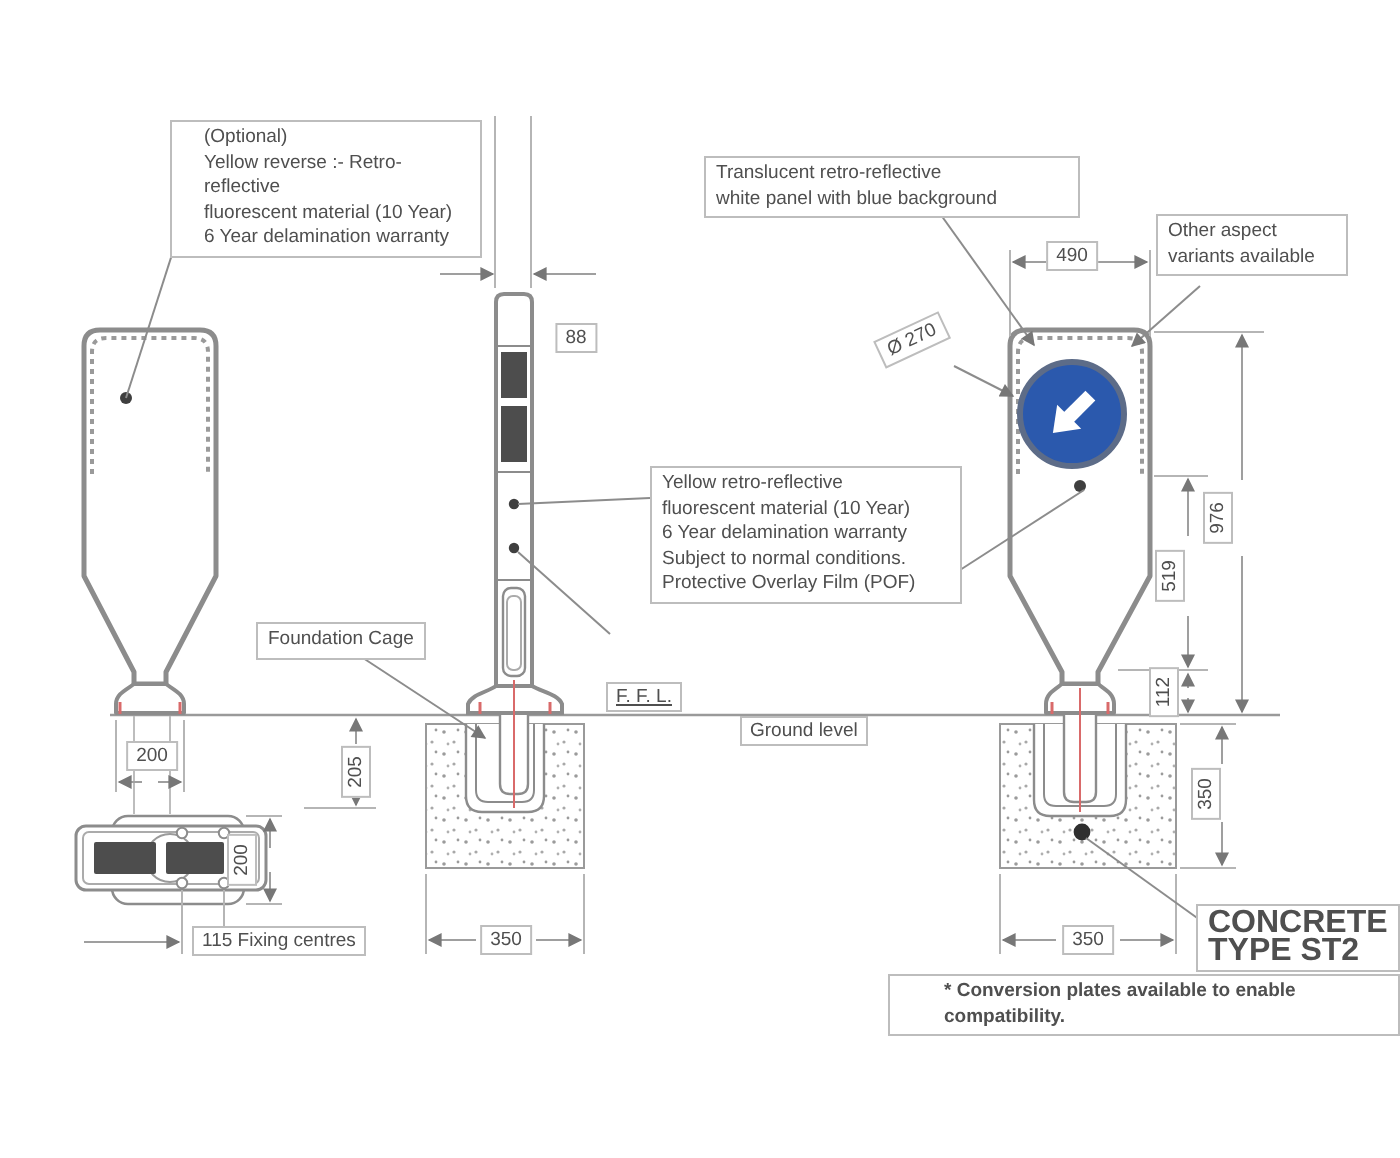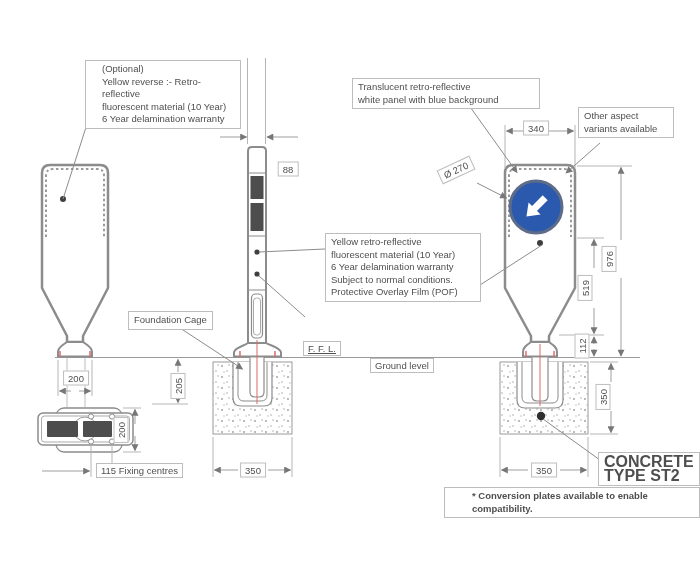--- a/index.html
+++ b/index.html
@@ -207,21 +207,21 @@
 Protective Overlay Film (POF)</div>
 <div class="note" style="left:128px;top:311px;">Foundation Cage</div>
 <div class="note bold big" style="left:598px;top:452px;">CONCRETE
 TYPE ST2</div>
 <div class="note bold" style="left:444px;top:487px;padding-left:27px;">* Conversion plates available to enable compatibility.</div>
 
 <div class="dim" style="left:303px;top:341px;text-decoration:underline;">F. F. L.</div>
 <div class="dim" style="left:370px;top:358px;">Ground level</div>
 
 <div class="dim ctr" style="left:288px;top:129px;margin-top:40px;">88</div>
-<div class="dim ctr" style="left:536px;top:128px;">340</div>
+<div class="dim ctr" style="left:536px;top:128px;">490</div>
 <div class="dim diag" style="left:456px;top:170px;">Ø 270</div>
 <div class="dim rot" style="left:609px;top:259px;">976</div>
 <div class="dim rot" style="left:585px;top:288px;">519</div>
 <div class="dim rot" style="left:582px;top:346px;">112</div>
 <div class="dim rot" style="left:603px;top:397px;">350</div>
 <div class="dim ctr" style="left:253px;top:470px;">350</div>
 <div class="dim ctr" style="left:544px;top:470px;">350</div>
 <div class="dim rot" style="left:178px;top:386px;">205</div>
 <div class="dim ctr" style="left:76px;top:378px;">200</div>
 <div class="dim rot" style="left:121px;top:430px;">200</div>

